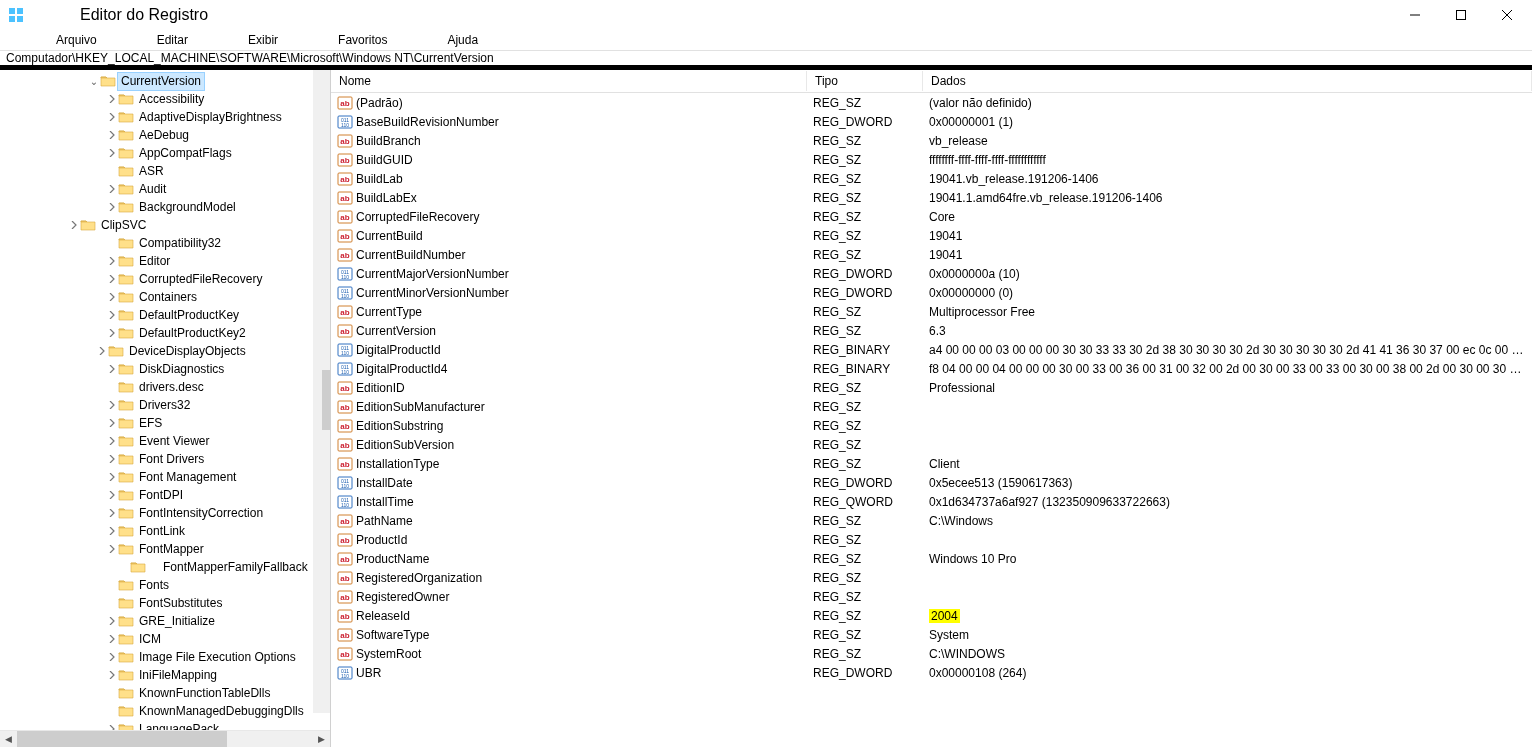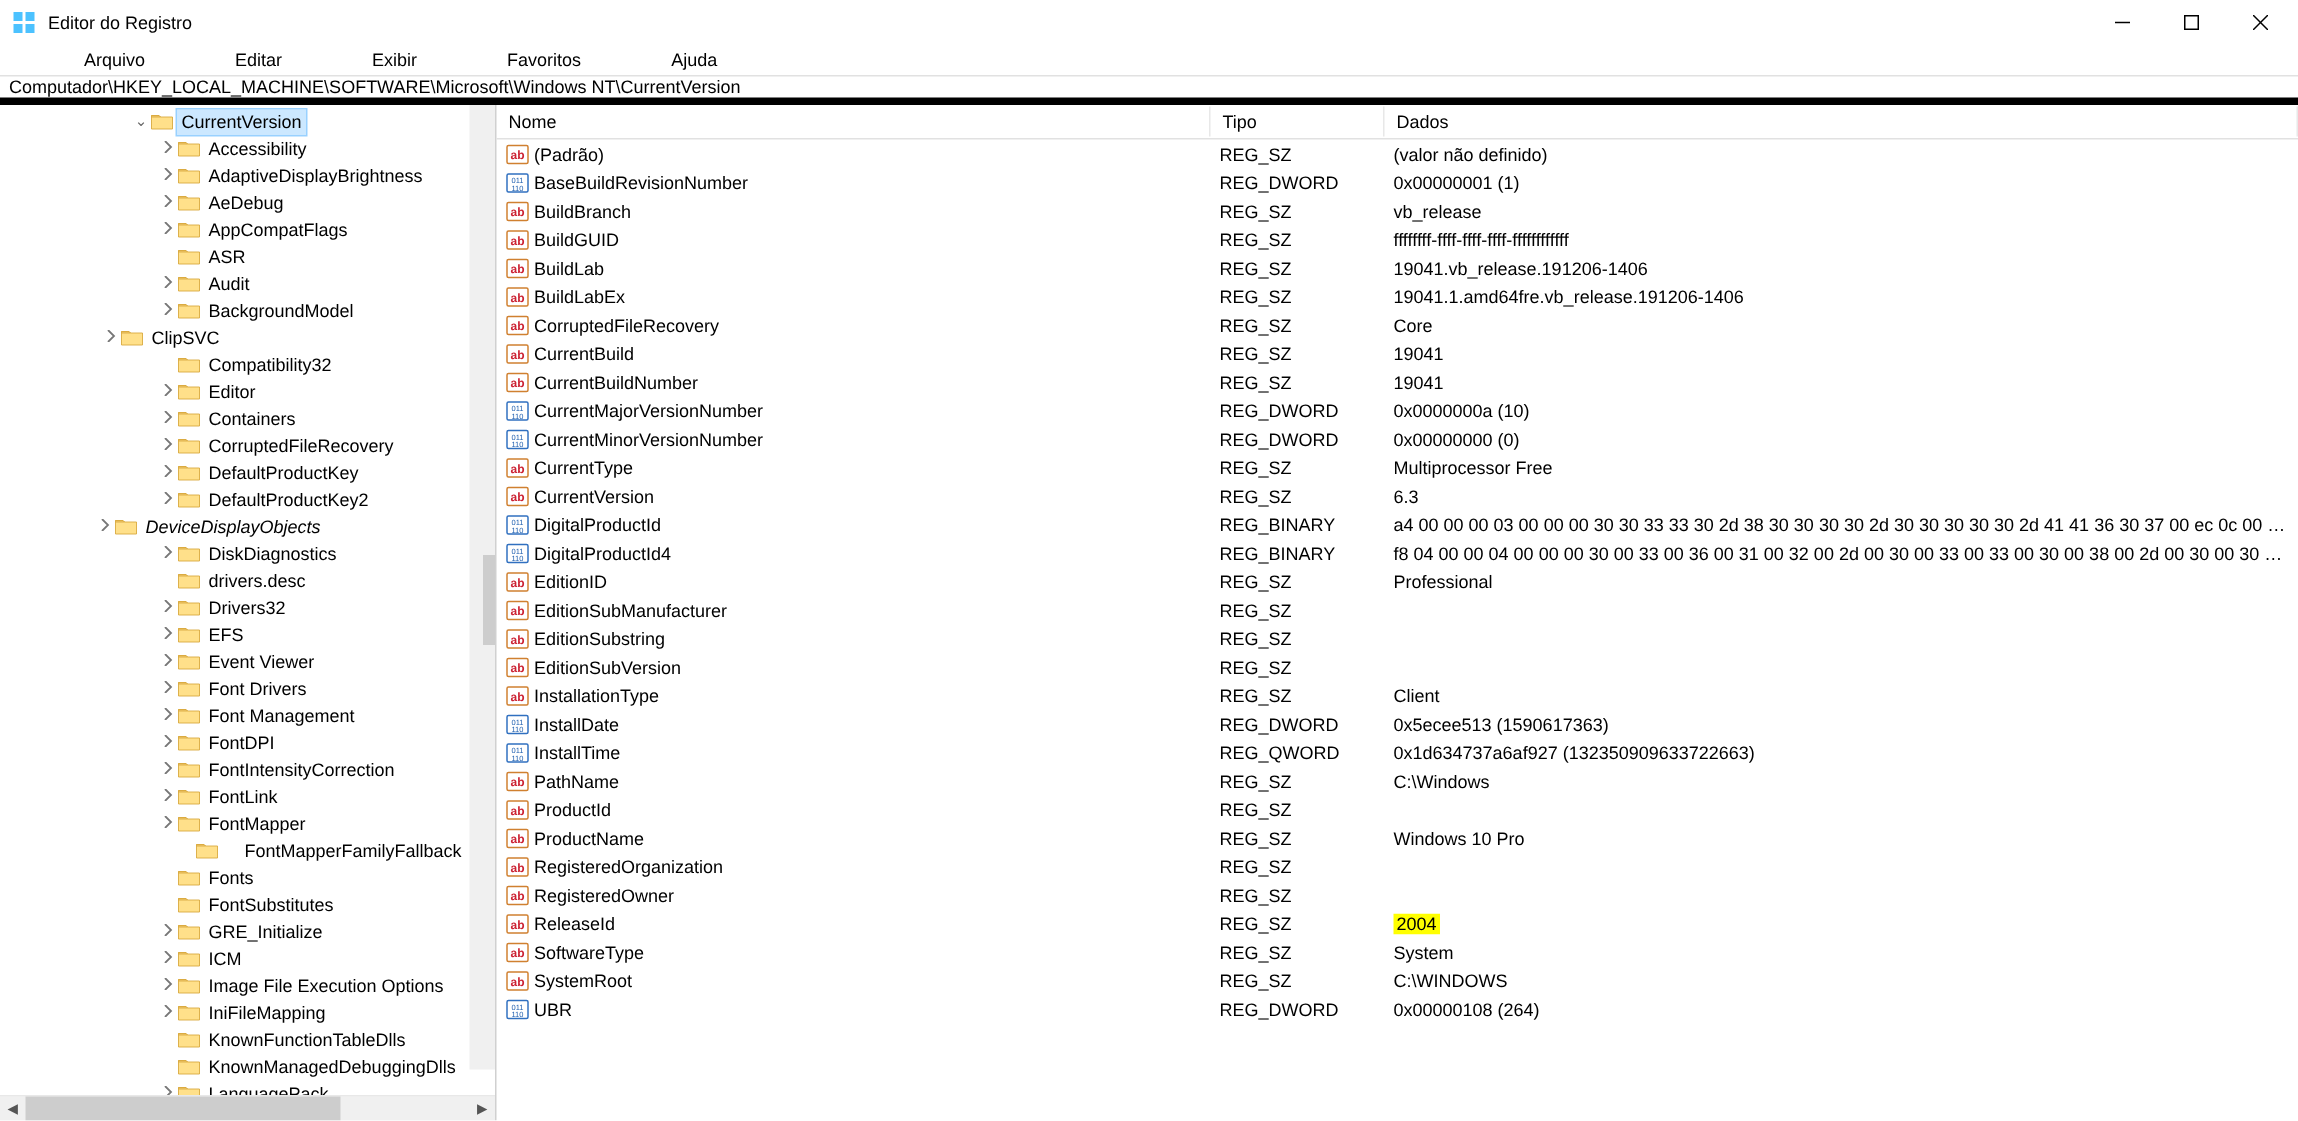--- a/index.html
+++ b/index.html
@@ -1,19 +1,19 @@
 <!DOCTYPE html>
 <html><head>
 <meta charset="utf-8">
 <style>
 * { margin: 0; padding: 0; box-sizing: border-box; }
 body { font-family: "Segoe UI", Tahoma, sans-serif; font-size: 12px; background: #fff; color: #000; overflow: hidden; width: 1532px; height: 747px; }
 .title-bar { height: 30px; display: flex; align-items: center; padding: 0 2px; background: #fff; }
 .title-bar .app-icon { width: 16px; height: 16px; margin: 0 6px; display: flex; align-items: center; justify-content: center; }
-.title-bar .title { flex: 1; font-size: 12px; padding-left: 2px; }
+.title-bar .title { flex: 1; font-size: 16px; padding-left: 2px; margin-left: 48px; }
 .win-controls { display: flex; }
 .win-btn { width: 46px; height: 30px; display: flex; align-items: center; justify-content: center; cursor: default; }
 .menu-bar { height: 20px; display: flex; align-items: center; padding: 0 6px; gap: 2px; }
 .menu-item { padding: 1px 8px; cursor: default; margin-left: 42px; }
 .address-bar { height: 20px; border-top: 1px solid #e1e1e1; border-bottom: 5px solid #000000; padding: 1px 6px; font-size: 12px; display:flex; align-items:center; }
 .main { display: flex; height: calc(747px - 30px - 20px - 20px); }
 .tree-pane { width: 331px; border-right: 1px solid #d0d0d0; overflow: hidden; position: relative; display:flex; flex-direction:column;}
 .tree-scroll { flex:1; overflow: hidden; position:relative; }
 .tree { padding-top: 2px; }
 .tree-row { display: flex; align-items: center; height: 18px; white-space: nowrap; cursor: default; }
@@ -246,66 +246,66 @@
             <span class="expander" style="transform:rotate(0deg);color:#888"><svg width="8" height="8" viewBox="0 0 8 8">
                 <path d="M2 0 L6 4 L2 8" fill="none" stroke="#777" stroke-width="1.2"></path>
               </svg></span>
             <span class="folder-icon">
               <svg width="16" height="14" viewBox="0 0 16 14">
                 <path d="M1 3 L1 12 L15 12 L15 4 L7 4 L6 3 Z" fill="#ffe08a" stroke="#d9a93e" stroke-width="0.6"></path>
                 <path d="M1 3 L6 3 L7 4 L1 4 Z" fill="#f0c96e" stroke="#d9a93e" stroke-width="0.6"></path>
               </svg>
             </span>
             <span class="label-wrap">
+              <span>CorruptedFileRecovery</span>
+            </span>
+          </div>
+          <div class="tree-row" style="padding-left: 106px;">
+            <span class="expander" style="transform:rotate(0deg);color:#888"><svg width="8" height="8" viewBox="0 0 8 8">
+                <path d="M2 0 L6 4 L2 8" fill="none" stroke="#777" stroke-width="1.2"></path>
+              </svg></span>
+            <span class="folder-icon">
+              <svg width="16" height="14" viewBox="0 0 16 14">
+                <path d="M1 3 L1 12 L15 12 L15 4 L7 4 L6 3 Z" fill="#ffe08a" stroke="#d9a93e" stroke-width="0.6"></path>
+                <path d="M1 3 L6 3 L7 4 L1 4 Z" fill="#f0c96e" stroke="#d9a93e" stroke-width="0.6"></path>
+              </svg>
+            </span>
+            <span class="label-wrap">
               <span>Containers</span>
             </span>
           </div>
           <div class="tree-row" style="padding-left: 106px;">
             <span class="expander" style="transform:rotate(0deg);color:#888"><svg width="8" height="8" viewBox="0 0 8 8">
                 <path d="M2 0 L6 4 L2 8" fill="none" stroke="#777" stroke-width="1.2"></path>
               </svg></span>
             <span class="folder-icon">
               <svg width="16" height="14" viewBox="0 0 16 14">
                 <path d="M1 3 L1 12 L15 12 L15 4 L7 4 L6 3 Z" fill="#ffe08a" stroke="#d9a93e" stroke-width="0.6"></path>
                 <path d="M1 3 L6 3 L7 4 L1 4 Z" fill="#f0c96e" stroke="#d9a93e" stroke-width="0.6"></path>
               </svg>
             </span>
             <span class="label-wrap">
-              <span>CorruptedFileRecovery</span>
-            </span>
-          </div>
-          <div class="tree-row" style="padding-left: 106px;">
-            <span class="expander" style="transform:rotate(0deg);color:#888"><svg width="8" height="8" viewBox="0 0 8 8">
-                <path d="M2 0 L6 4 L2 8" fill="none" stroke="#777" stroke-width="1.2"></path>
-              </svg></span>
-            <span class="folder-icon">
-              <svg width="16" height="14" viewBox="0 0 16 14">
-                <path d="M1 3 L1 12 L15 12 L15 4 L7 4 L6 3 Z" fill="#ffe08a" stroke="#d9a93e" stroke-width="0.6"></path>
-                <path d="M1 3 L6 3 L7 4 L1 4 Z" fill="#f0c96e" stroke="#d9a93e" stroke-width="0.6"></path>
-              </svg>
-            </span>
-            <span class="label-wrap">
               <span>DefaultProductKey</span>
             </span>
           </div>
           <div class="tree-row" style="padding-left: 106px;">
             <span class="expander" style="transform:rotate(0deg);color:#888"><svg width="8" height="8" viewBox="0 0 8 8">
                 <path d="M2 0 L6 4 L2 8" fill="none" stroke="#777" stroke-width="1.2"></path>
               </svg></span>
             <span class="folder-icon">
               <svg width="16" height="14" viewBox="0 0 16 14">
                 <path d="M1 3 L1 12 L15 12 L15 4 L7 4 L6 3 Z" fill="#ffe08a" stroke="#d9a93e" stroke-width="0.6"></path>
                 <path d="M1 3 L6 3 L7 4 L1 4 Z" fill="#f0c96e" stroke="#d9a93e" stroke-width="0.6"></path>
               </svg>
             </span>
             <span class="label-wrap">
               <span>DefaultProductKey2</span>
             </span>
           </div>
-          <div class="tree-row" style="padding-left: 64px; font-style: italic;">
+          <div class="tree-row" style="padding-left: 96px;">
             <span class="expander" style="transform:rotate(0deg);color:#888"><svg width="8" height="8" viewBox="0 0 8 8">
                 <path d="M2 0 L6 4 L2 8" fill="none" stroke="#777" stroke-width="1.2"></path>
               </svg></span>
             <span class="folder-icon">
               <svg width="16" height="14" viewBox="0 0 16 14">
                 <path d="M1 3 L1 12 L15 12 L15 4 L7 4 L6 3 Z" fill="#ffe08a" stroke="#d9a93e" stroke-width="0.6"></path>
                 <path d="M1 3 L6 3 L7 4 L1 4 Z" fill="#f0c96e" stroke="#d9a93e" stroke-width="0.6"></path>
               </svg>
             </span>
             <span class="label-wrap">

